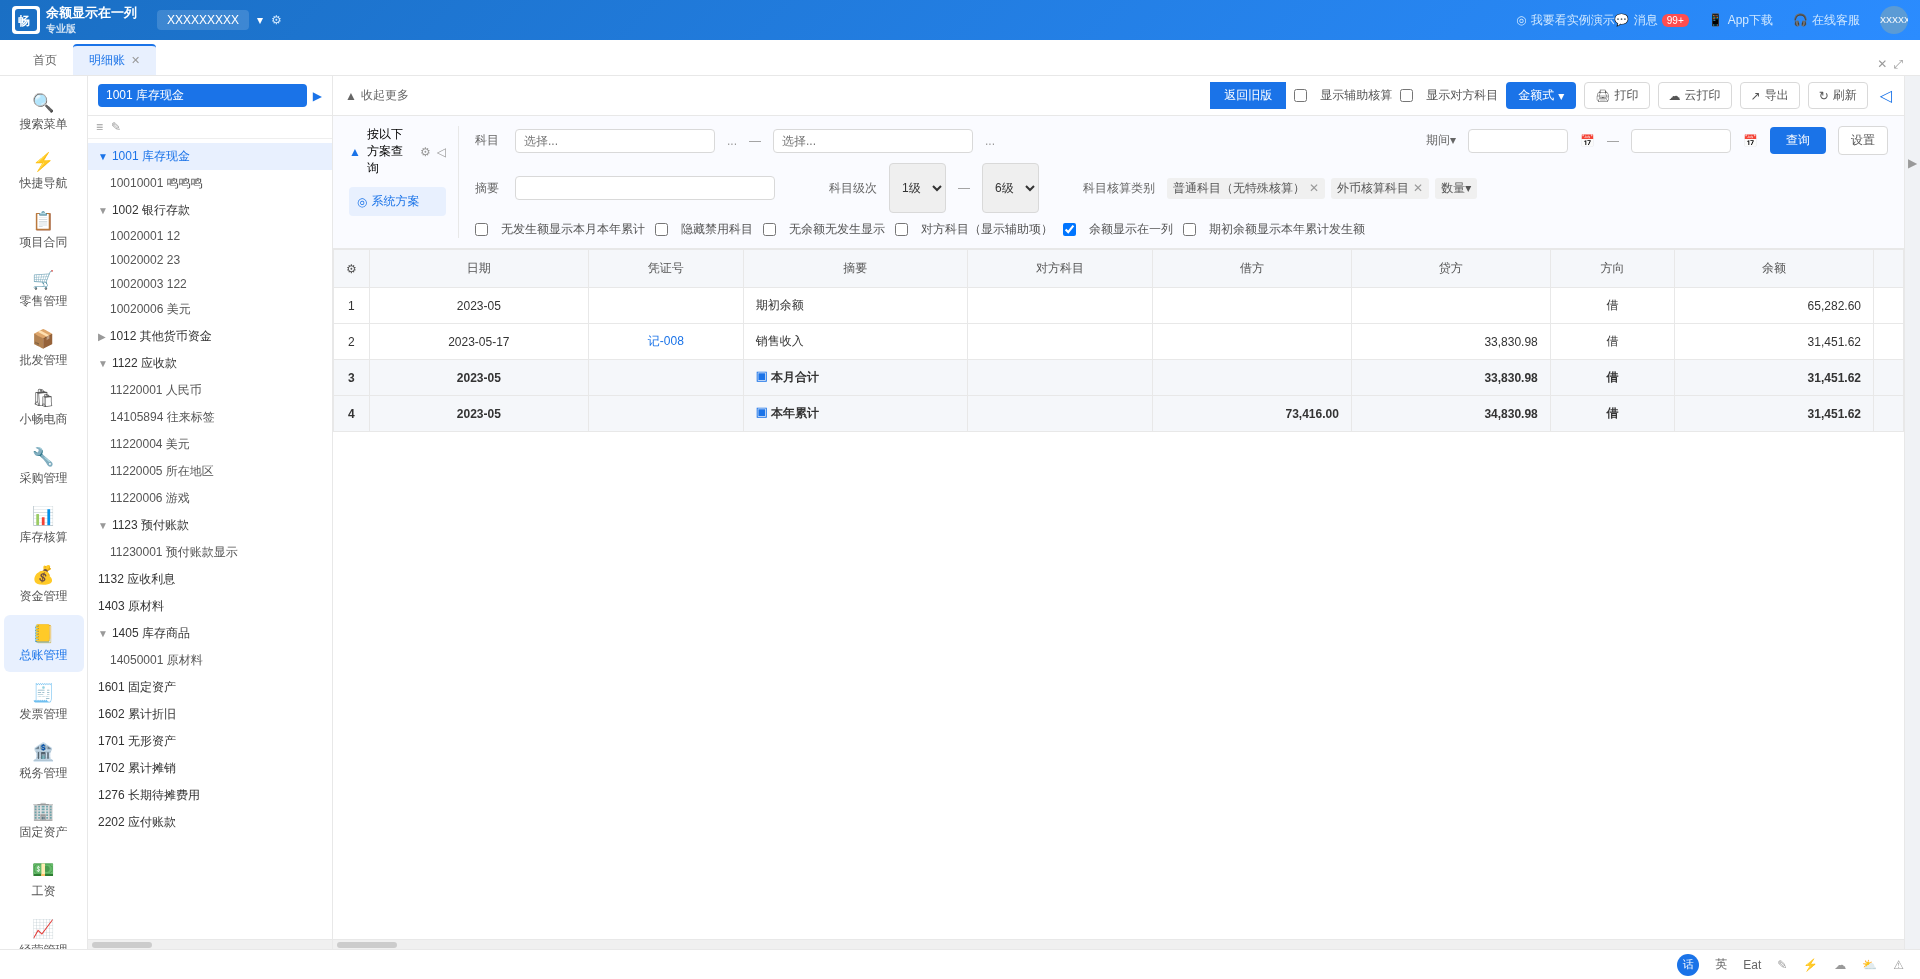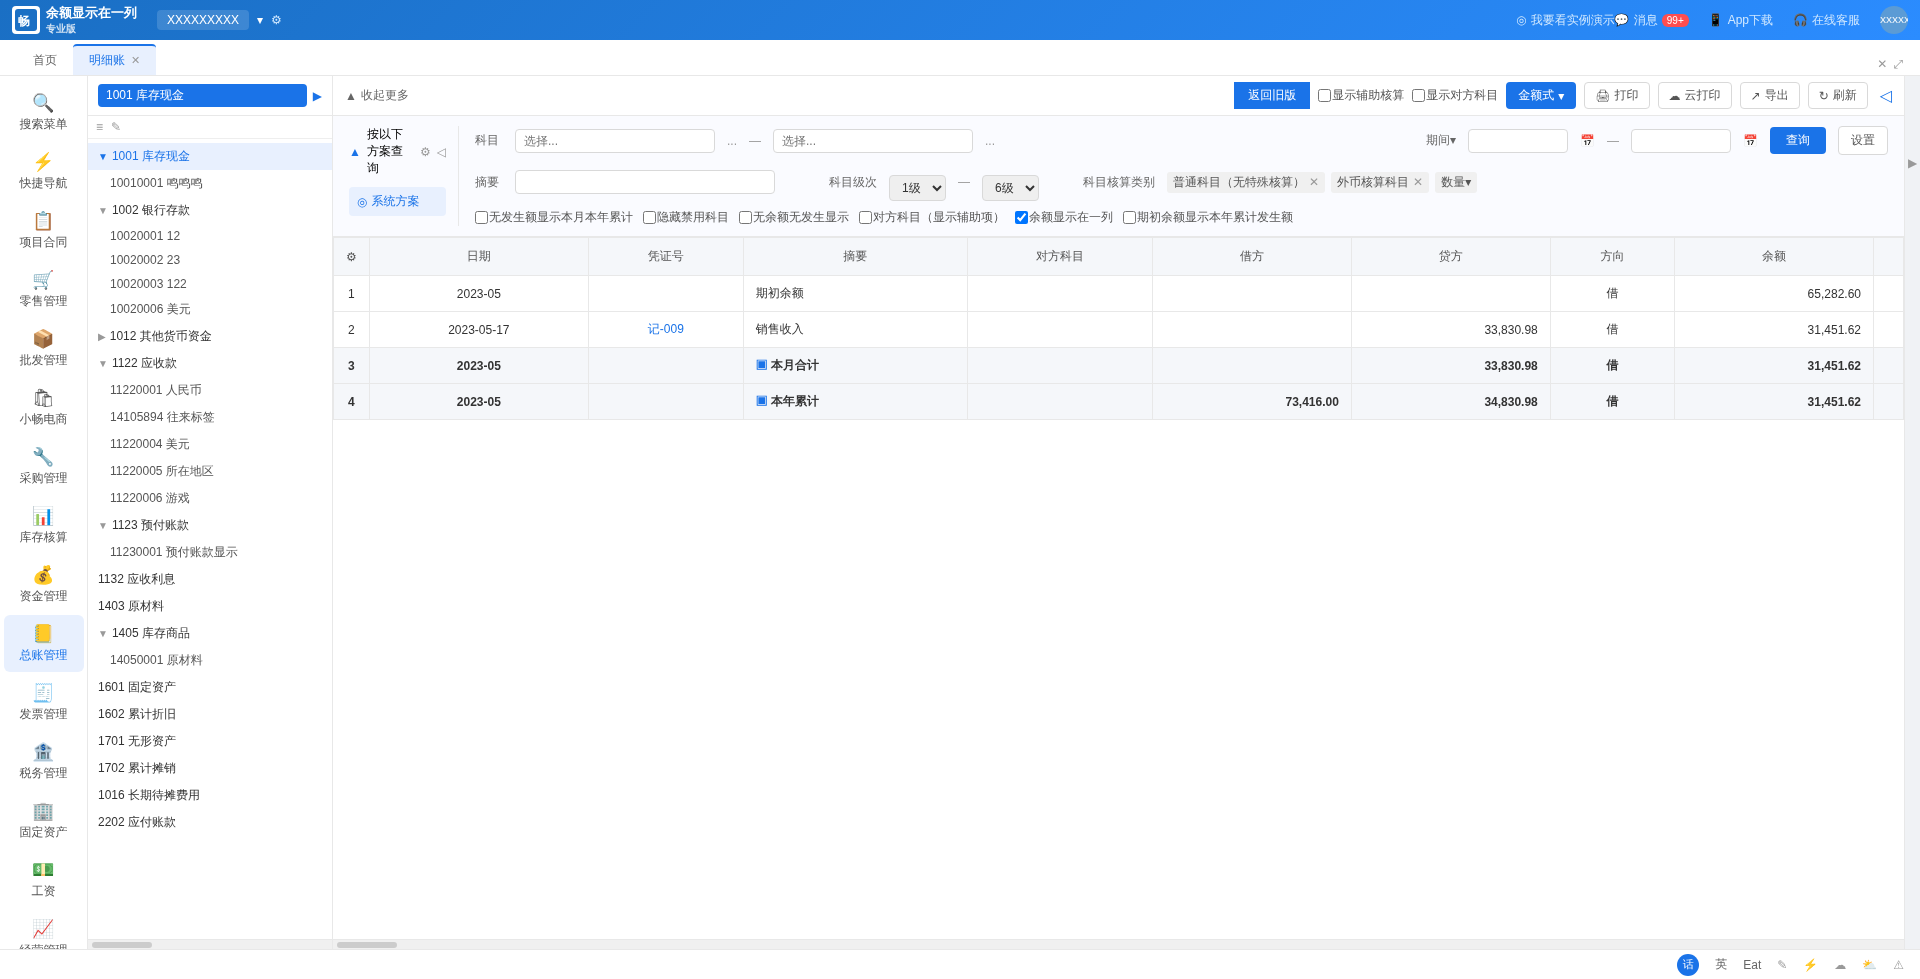--- a/index.html
+++ b/index.html
@@ -126,34 +126,34 @@
       padding: 6px 12px;
       display: flex;
       align-items: center;
       gap: 8px;
       flex-shrink: 0;
     }
     .expand-more { display: flex; align-items: center; gap: 4px; color: #666; cursor: pointer; font-size: 12px; }
     .btn-back { background: #1a73e8; color: white; border: none; padding: 5px 14px; border-radius: 0; cursor: pointer; font-size: 12px; }
     .btn-outline { background: white; border: 1px solid #d9d9d9; padding: 4px 10px; border-radius: 4px; cursor: pointer; font-size: 12px; color: #555; display: flex; align-items: center; gap: 4px; }
     .btn-amount { background: #1a73e8; color: white; border: none; padding: 5px 12px; border-radius: 4px; cursor: pointer; font-size: 12px; display: flex; align-items: center; gap: 4px; }
-    .checkbox-label { display: flex; align-items: center; gap: 1px; color: #555; font-size: 12px; cursor: pointer; }
+    .checkbox-label { display: flex; align-items: center; gap: 13px; color: #555; font-size: 12px; cursor: pointer; }
 
     
     .filter-panel {
       background: #fafbff;
       border-bottom: 1px solid #e8e8e8;
       padding: 10px 16px;
       flex-shrink: 0;
     }
     .filter-row { display: flex; align-items: center; gap: 12px; margin-bottom: 8px; }
     .filter-row:last-child { margin-bottom: 0; }
     .filter-label { color: #666; font-size: 12px; min-width: 28px; }
     .filter-input { border: 1px solid #d9d9d9; border-radius: 4px; padding: 4px 8px; font-size: 12px; color: #333; min-width: 200px; }
-    .filter-select { border: 1px solid #d9d9d9; border-radius: 4px; padding: 4px 8px; font-size: 12px; color: #333; margin-top: 12px; }
+    .filter-select { border: 1px solid #d9d9d9; border-radius: 4px; padding: 16px 8px; font-size: 12px; color: #333; }
     .filter-divider { color: #999; }
     .period-input { border: 1px solid #d9d9d9; border-radius: 4px; padding: 4px 8px; font-size: 12px; width: 100px; }
     .btn-query { background: #1a73e8; color: white; border: none; padding: 5px 16px; border-radius: 4px; cursor: pointer; font-size: 12px; }
     .btn-settings { background: white; border: 1px solid #d9d9d9; padding: 5px 12px; border-radius: 4px; cursor: pointer; font-size: 12px; color: #555; }
     .tag-item { display: flex; align-items: center; gap: 4px; background: #f0f0f0; border-radius: 3px; padding: 2px 6px; font-size: 11px; color: #555; }
     .tag-item .close-x { color: #999; cursor: pointer; }
 
     
     .table-area {
       flex: 1;
@@ -408,21 +408,21 @@
       <div class="tree-item parent">
         <span>1602 累计折旧</span>
       </div>
       <div class="tree-item parent">
         <span>1701 无形资产</span>
       </div>
       <div class="tree-item parent">
         <span>1702 累计摊销</span>
       </div>
       <div class="tree-item parent">
-        <span>1016 长期待摊费用</span>
+        <span>1276 长期待摊费用</span>
       </div>
       <div class="tree-item parent">
         <span>2202 应付账款</span>
       </div>
     </div>
     <div class="scrollbar-h">
       <div class="scrollbar-thumb"></div>
     </div>
   </div>
 
@@ -590,21 +590,21 @@
             <td class="amount-col"></td>
             <td class="direction-col">借</td>
             <td class="amount-col">65,282.60</td>
             <td></td>
           </tr>
 
           <tr>
             <td class="num-col">2</td>
             <td class="date-col">2023-05-17</td>
             <td class="voucher-col">
-              <a class="voucher-link">记-009</a>
+              <a class="voucher-link">记-008</a>
             </td>
             <td>销售收入</td>
             <td></td>
             <td class="amount-col"></td>
             <td class="amount-col">33,830.98</td>
             <td class="direction-col">借</td>
             <td class="amount-col">31,451.62</td>
             <td></td>
           </tr>
 

